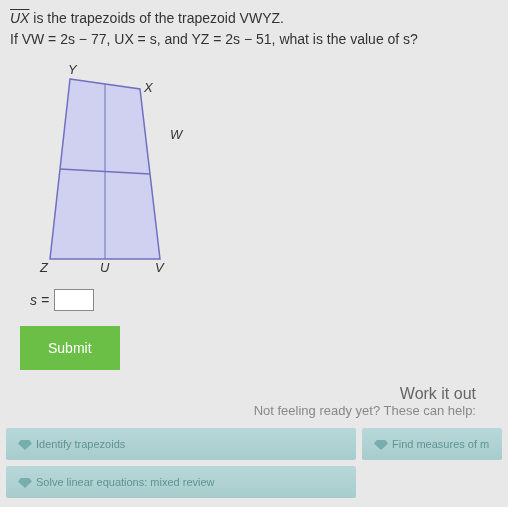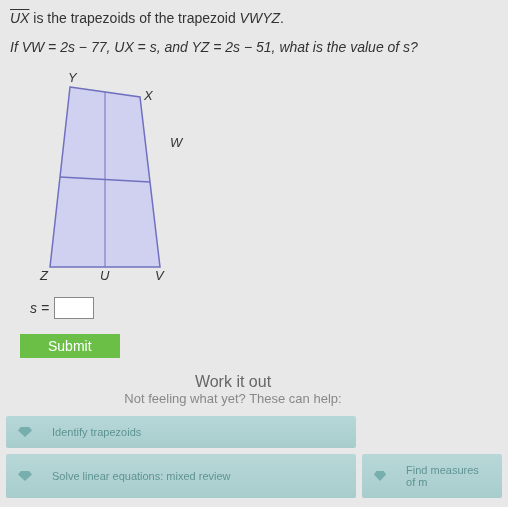--- a/index.html
+++ b/index.html
@@ -14,66 +14,66 @@
     }
     .problem-text {
       padding: 8px 10px 4px 10px;
       line-height: 1.5;
     }
     .overline {
       text-decoration: overline;
       font-style: italic;
       text-align: center;
     }
-    .italic { font-style: italic; }
+    .italic { }
     .diagram-area {
       padding: 10px 30px;
     }
     .input-row {
       padding: 5px 30px;
       display: flex;
       align-items: center;
       font-style: italic;
     }
     .answer-input {
       width: 40px;
       height: 22px;
       border: 1px solid #888;
       margin-left: 5px;
     }
     .submit-btn {
       margin: 10px 20px;
       background: #6bbf47;
       color: #fff;
       border: none;
-      padding: 4px 28px;
+      padding: 14px 28px;
       font-size: 14px;
       cursor: pointer;
     }
     .work-section {
-      text-align: center;
-      padding: 5px 52px 5px 10px;
+      text-align: right;
+      padding: 5px 32px 5px 10px;
       color: #888;
     }
     .work-title { font-size: 16px; color: #666; }
     .work-sub { font-size: 13px; }
     .help-grid {
       display: flex;
       flex-wrap: wrap;
       gap: 6px;
       padding: 5px 6px;
     }
     .help-item {
       background: linear-gradient(#b8d8d8, #a8cccc);
       color: rgba(60,120,120,0.7);
       padding: 10px 12px;
       font-size: 11px;
       display: flex;
-      align-items: center;
-      gap: 20px;
+      align-items: flex-end;
+      gap: 4px;
       border-radius: 2px;
     }
     .help-left { flex: 0 0 350px; }
     .help-right { flex: 1; }
     .gem {
       width: 14px;
       height: 10px;
       background: rgba(80,150,150,0.6);
       clip-path: polygon(20% 0, 80% 0, 100% 35%, 50% 100%, 0 35%);
     }
@@ -81,21 +81,21 @@
   </style>
 </head>
 <body>
 
 
 
 <div class="problem-text">
   <div>
     <span class="overline">UX</span><span> is the trapezoids of the trapezoid </span><span class="italic">VWYZ</span>.
   </div>
-  <div style="margin-top:8px" class="italic">If VW = 2s − 77, UX = s, and YZ = 2s − 51, what is the value of s?</div>
+  <div style="" class="italic">If VW = 2s − 77, UX = s, and YZ = 2s − 51, what is the value of s?</div>
 </div>
 
 <div class="diagram-area">
   <svg width="180" height="210" viewBox="0 0 180 210">
     <polygon points="40,15 110,25 130,195 20,195" fill="#d0d0f0" stroke="#7070c0" stroke-width="1.5"></polygon>
     <line x1="30" y1="105" x2="120" y2="110" stroke="#7070c0" stroke-width="1.5"></line>
     <line x1="75" y1="20" x2="75" y2="195" stroke="#7070c0" stroke-width="1"></line>
     <text x="38" y="10" font-size="13" font-style="italic" fill="#333">Y</text>
     <text x="114" y="28" font-size="13" font-style="italic" fill="#333">X</text>
     <text x="140" y="75" font-size="13" font-style="italic" fill="#333">W</text>
@@ -107,33 +107,33 @@
 
 <div class="input-row">
   <span>s =</span>
   <input type="text" class="answer-input" style="">
 </div>
 
 <button class="submit-btn">Submit</button>
 
 <div class="work-section">
   <div class="work-title">Work it out</div>
-  <div class="work-sub">Not feeling what yet? These can help:</div>
+  <div class="work-sub">Not feeling ready yet? These can help:</div>
 </div>
 
 <div class="help-grid">
   <div class="help-item help-left">
     <div class="gem"></div>
     <span>Identify trapezoids</span>
   </div>
+  <div class="help-item help-right">
+    <div class="gem"></div>
+    <span>Find measures of m</span>
+  </div>
   <div class="help-item help-left">
     <div class="gem"></div>
     <span>Solve linear equations: mixed review</span>
-  </div>
-  <div class="help-item help-right">
-    <div class="gem"></div>
-    <span>Find measures of m</span>
   </div>
 
 </div>
 
 
 
 
 </body></html>

